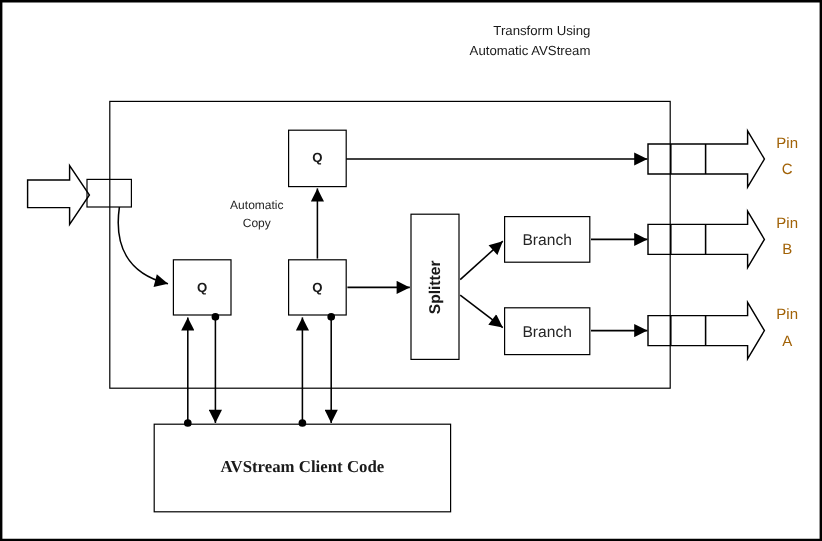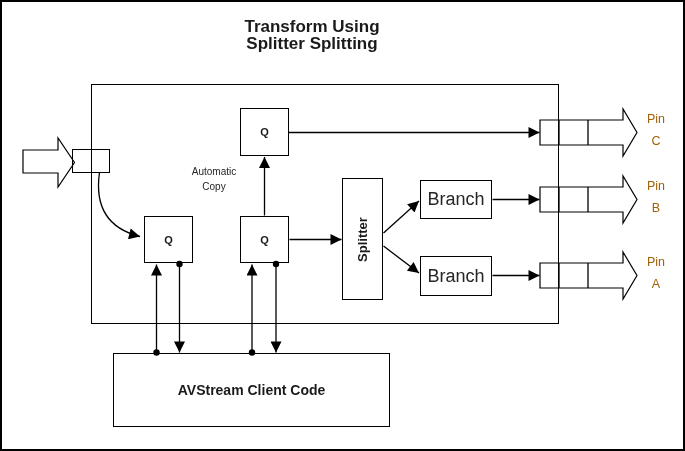--- a/index.html
+++ b/index.html
@@ -6,24 +6,24 @@
   .canvas {
     position:relative; width:685px; height:451px; background:#ffffff;
     box-shadow: inset 0 0 0 2px #000;
     font-family:"Liberation Sans", sans-serif; color:#1a1a1a; overflow:hidden;
   }
   .abs { position:absolute; }
   .box {
     position:absolute; border:1px solid #000; box-sizing:border-box;
     display:flex; align-items:center; justify-content:center; background:transparent;
   }
-  .title { text-align:center; font-weight:bold; font-size:17px; line-height:17px; }
+  .title { text-align:right; font-weight:normal; font-size:11px; line-height:17px; }
   .qlabel { font-weight:bold; font-size:11px; }
   .note { text-align:center; font-size:10px; line-height:15px; color:#262626; }
-  .branch-label { font-size:18px; color:#262626; }
+  .branch-label { font-size:13px; color:#262626; }
   .vtext { transform:rotate(-90deg); white-space:nowrap; font-weight:bold; font-size:13px; }
   .client-label { font-weight:bold; font-size:14px; }
   .pin-label { text-align:center; font-size:12.5px; line-height:22px; color:#a16207; }
   svg.layer { position:absolute; left:0; top:0; }
   .stroke { stroke:#000; stroke-width:1.3; fill:none; }
   .shape { stroke:#000; stroke-width:1.2; fill:#ffffff; }
 </style>
 </head>
 <body>
 
@@ -76,21 +76,21 @@
 
     <g>
       <polygon class="shape" points="540,263 623,263 623,252 637,275.5 623,299 623,288 540,288"></polygon>
       <line class="stroke" x1="559" y1="263" x2="559" y2="288"></line>
       <line class="stroke" x1="588" y1="263" x2="588" y2="288"></line>
     </g>
   </svg>
 
   <div class="abs title" style="left:132px; top:18px; width:360px;">
     <div>Transform Using</div>
-    <div>Splitter Splitting</div>
+    <div>Automatic AVStream</div>
   </div>
 
   <div class="box" style="left:91px; top:84px; width:468px; height:240px;"></div>
 
   <div class="box" style="left:72px; top:149px; width:38px; height:24px;"></div>
 
   <div class="box" style="left:240px; top:108px; width:49px; height:48px;">
     <span class="qlabel">Q</span>
   </div>
 
@@ -124,17 +124,17 @@
   </div>
   <div class="abs pin-label" style="left:639px; top:175px; width:34px;">
     <div>Pin</div>
     <div>B</div>
   </div>
   <div class="abs pin-label" style="left:639px; top:251px; width:34px;">
     <div>Pin</div>
     <div>A</div>
   </div>
 
-  <div class="box" style="left:113px; top:353px; width:277px; height:74px;">
+  <div class="box" style="left:128px; top:353px; width:248px; height:74px;font-family:Liberation Serif, serif;">
     <span class="client-label">AVStream Client Code</span>
   </div>
 
 </div>
 
 </body></html>

